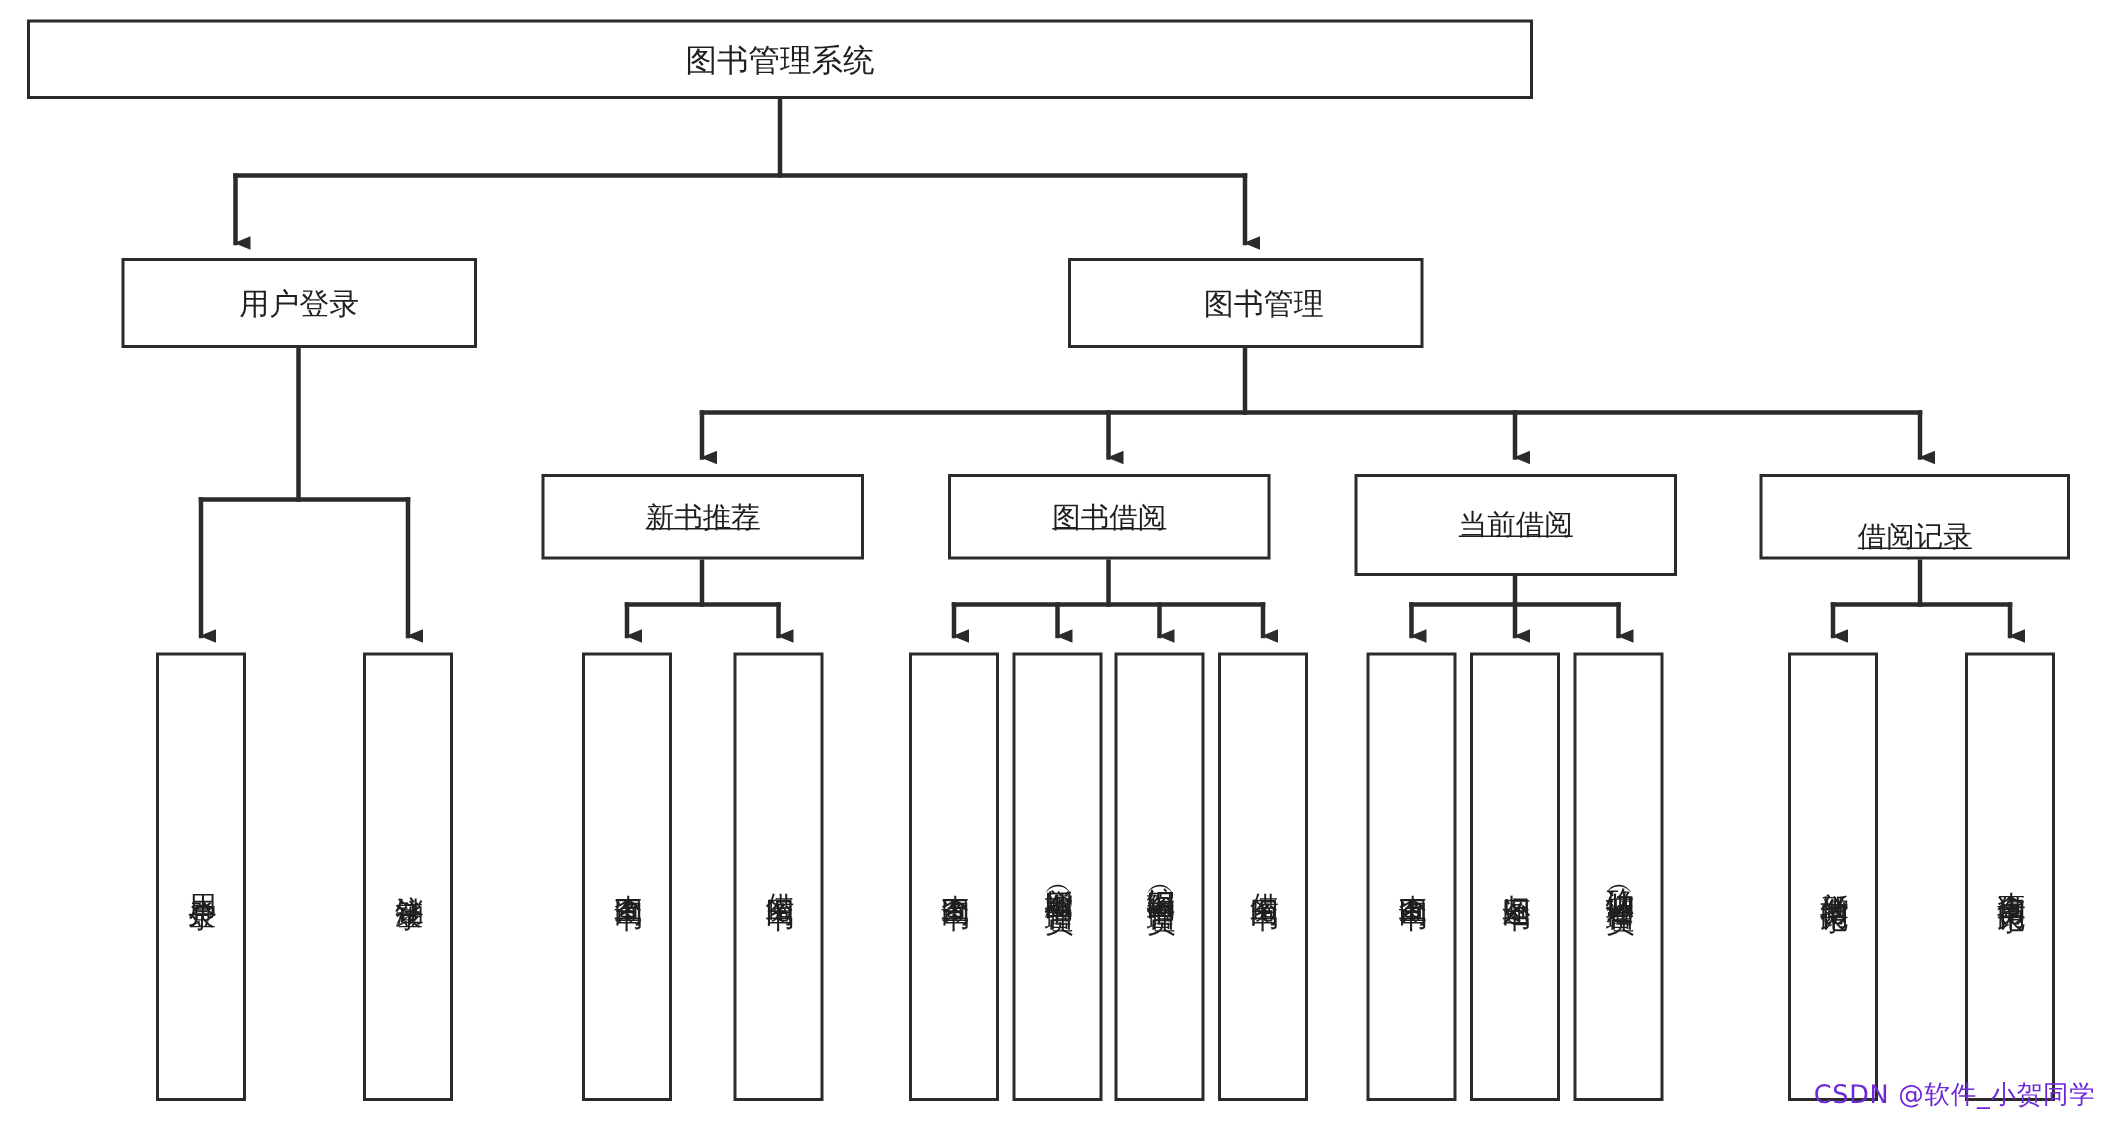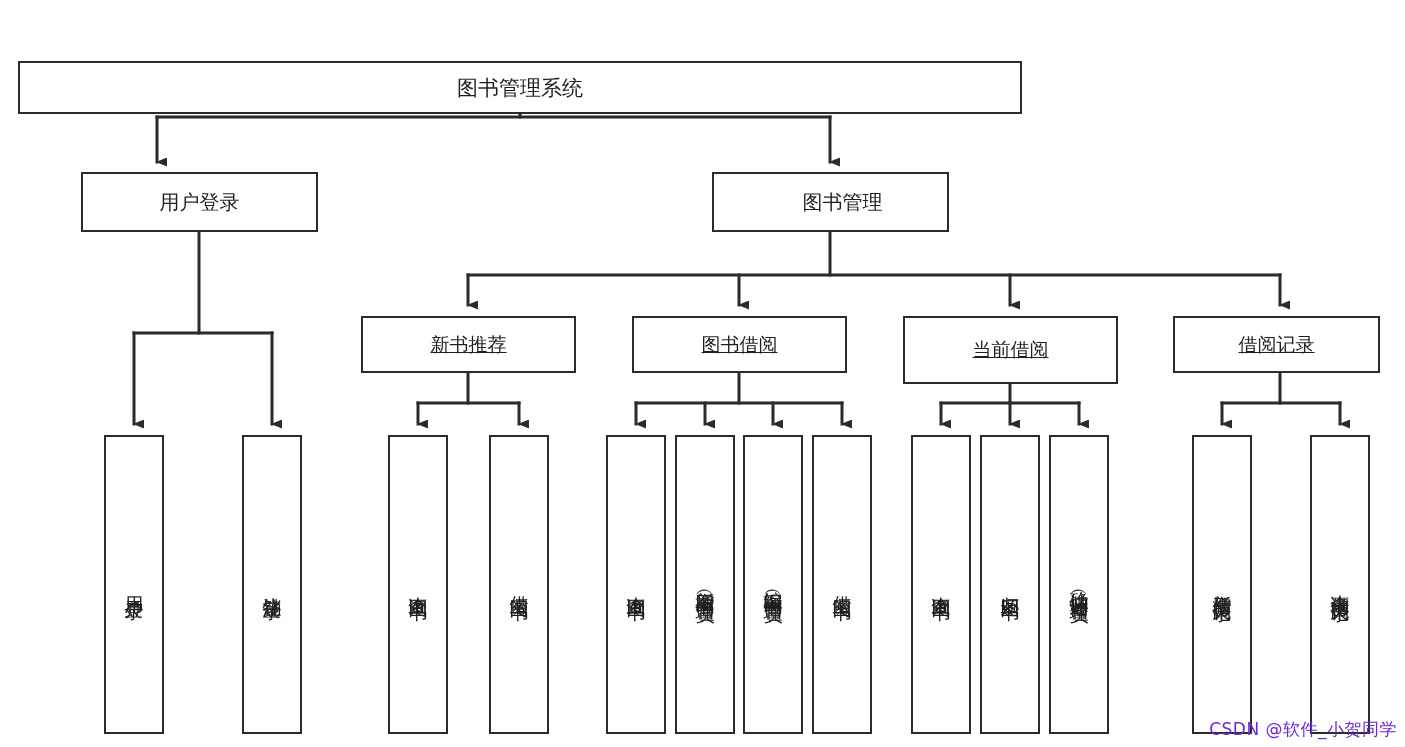--- a/index.html
+++ b/index.html
@@ -122,41 +122,41 @@
       <path d="M1010,403 L1010,424" marker-end="url(#arrowhead)"></path>
       <path d="M1079,403 L1079,424" marker-end="url(#arrowhead)"></path>
 
       <path d="M1280,373 L1280,403"></path>
       <path d="M1222,403 L1340,403"></path>
       <path d="M1222,403 L1222,424" marker-end="url(#arrowhead)"></path>
       <path d="M1340,403 L1340,424" marker-end="url(#arrowhead)"></path>
     </g>
   </svg>
 
-  <div class="node root" style="left:18px; top:13px; width:1004px; height:53px;margin-top:48px;">
+  <div class="node root" style="left:18px; top:13px; width:1004px; height:53px;">
     <span class="label">图书管理系统</span>
   </div>
 
   <div class="node level2" style="left:81px; top:172px; width:237px; height:60px;">
     <span class="label">用户登录</span>
   </div>
   <div class="node level2" style="left:712px; top:172px; width:237px; height:60px;padding-left:24px;">
     <span class="label">图书管理</span>
   </div>
 
   <div class="node level3" style="left:361px; top:316px; width:215px; height:57px;">
     <span class="label">新书推荐</span>
   </div>
   <div class="node level3" style="left:632px; top:316px; width:215px; height:57px;">
     <span class="label">图书借阅</span>
   </div>
   <div class="node level3" style="left:903px; top:316px; width:215px; height:68px;">
     <span class="label">当前借阅</span>
   </div>
-  <div class="node level3" style="left:1173px; top:316px; width:207px; height:57px;">
+  <div class="node level3" style="left:1173px; top:316px; width:207px; height:57px;align-items:flex-end;">
     <span class="label">借阅记录</span>
   </div>
 
   <div class="node leaf" style="left:104px; top:435px; width:60px; height:299px;">
     <span class="label">用户登录</span>
   </div>
   <div class="node leaf" style="left:242px; top:435px; width:60px; height:299px;">
     <span class="label">注销登录</span>
   </div>
 

